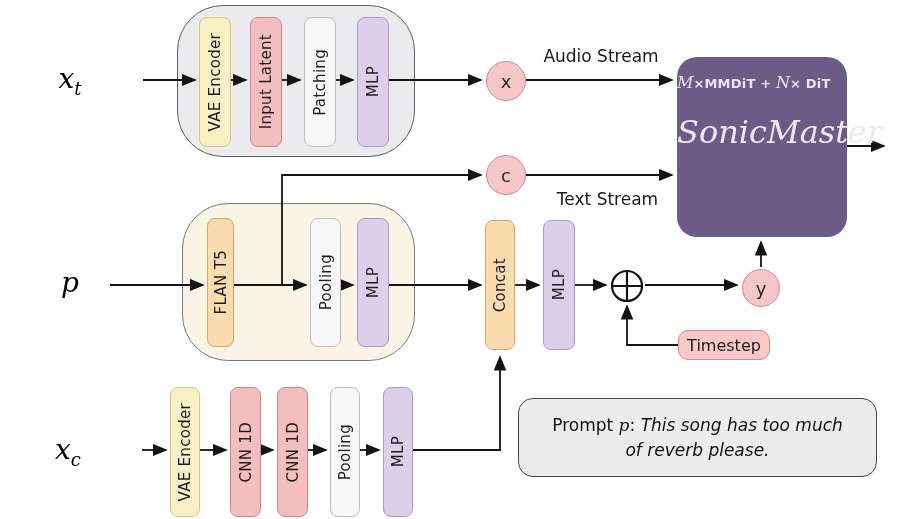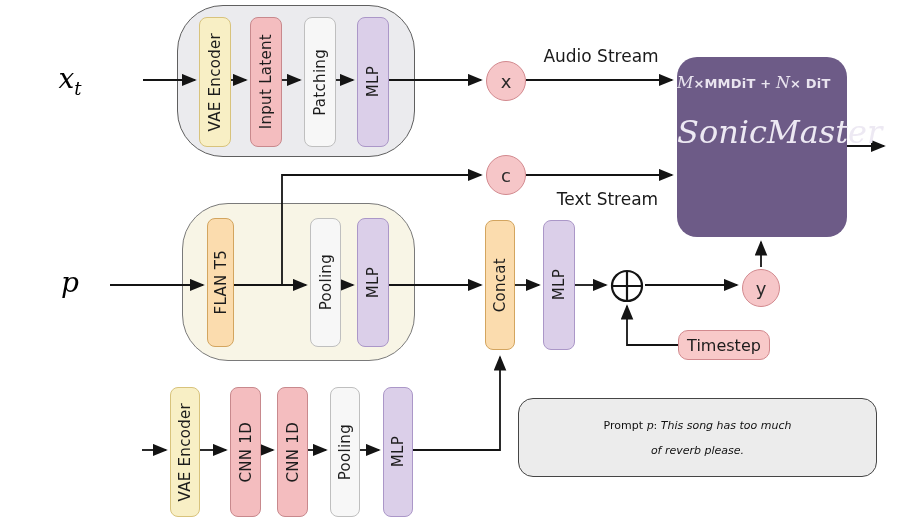--- a/index.html
+++ b/index.html
@@ -56,21 +56,21 @@
     position:absolute;left:678px;top:330px;width:92px;height:30px;border-radius:10px;
     background:var(--timestep-fill);border:1.3px solid var(--timestep-border);
     display:flex;align-items:center;justify-content:center;font-size:16px;color:#1c1c1c;
     box-sizing:border-box;
   }
   .prompt-box{
     position:absolute;left:518px;top:398px;width:359px;height:79px;border-radius:15px;
     background:var(--prompt-fill);border:1.6px solid #454545;box-sizing:border-box;
     display:flex;align-items:center;justify-content:center;
   }
-  .prompt-text{text-align:center;font-size:11px;line-height:25px;color:#111;}
+  .prompt-text{text-align:center;font-size:17px;line-height:25px;color:#111;}
   .it{font-style:italic;}
   .pvar{font-family:"DejaVu Serif","Liberation Serif",serif;font-style:italic;}
 </style>
 </head>
 <body>
 
 <div class="canvas">
 
   <div class="container top-container"></div>
   <div class="container mid-container"></div>
@@ -112,20 +112,21 @@
       <path d="M413,450 H500 V357" marker-end="url(#ah)"></path>
     </g>
     <g>
       <circle cx="627" cy="286" r="15" fill="#ffffff" stroke="#141414" stroke-width="2.2"></circle>
       <path d="M612,286 H642 M627,271 V301" stroke="#141414" stroke-width="2.2" fill="none"></path>
     </g>
   </svg>
 
   <div class="io-label" style="left:40px;top:62px;width:60px;"><span>x</span><sub>t</sub></div>
   <div class="io-label" style="left:45px;top:266px;width:50px;"><span>p</span><sub></sub></div>
+  <div class="io-label" style="left:38px;top:433px;width:60px;"><span>x</span><sub>c</sub></div>
 
   <div class="vblock yellow" style="left:199px;top:17px;width:32px;height:130px;">
       <span class="vtext">VAE Encoder</span>
     </div>
   <div class="vblock pink" style="left:250px;top:17px;width:32px;height:130px;">
       <span class="vtext">Input Latent</span>
     </div>
   <div class="vblock white" style="left:304px;top:17px;width:32px;height:130px;">
       <span class="vtext">Patching</span>
     </div>

